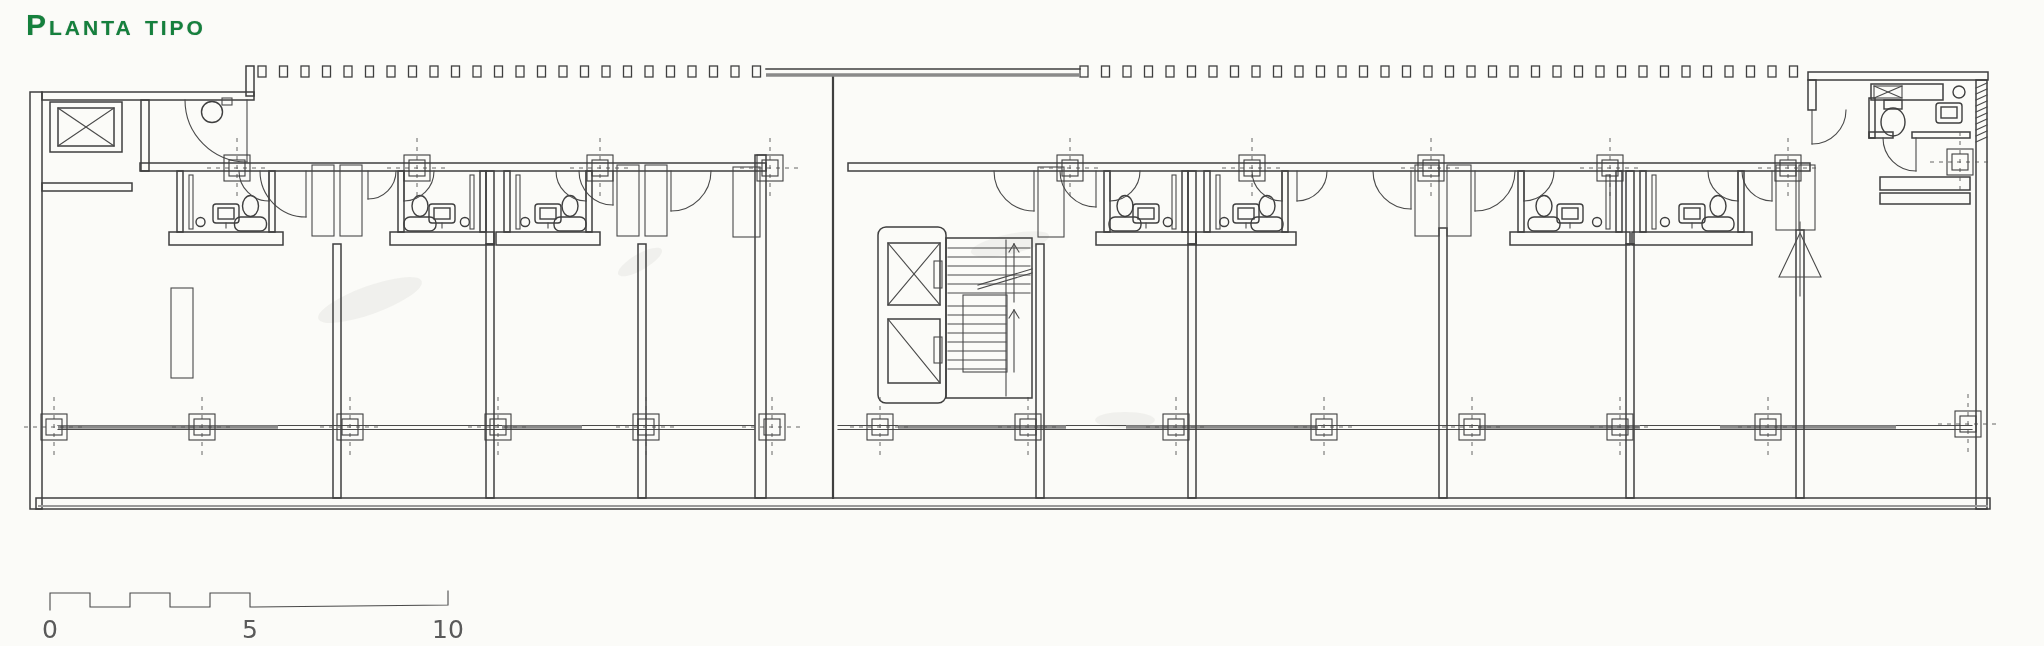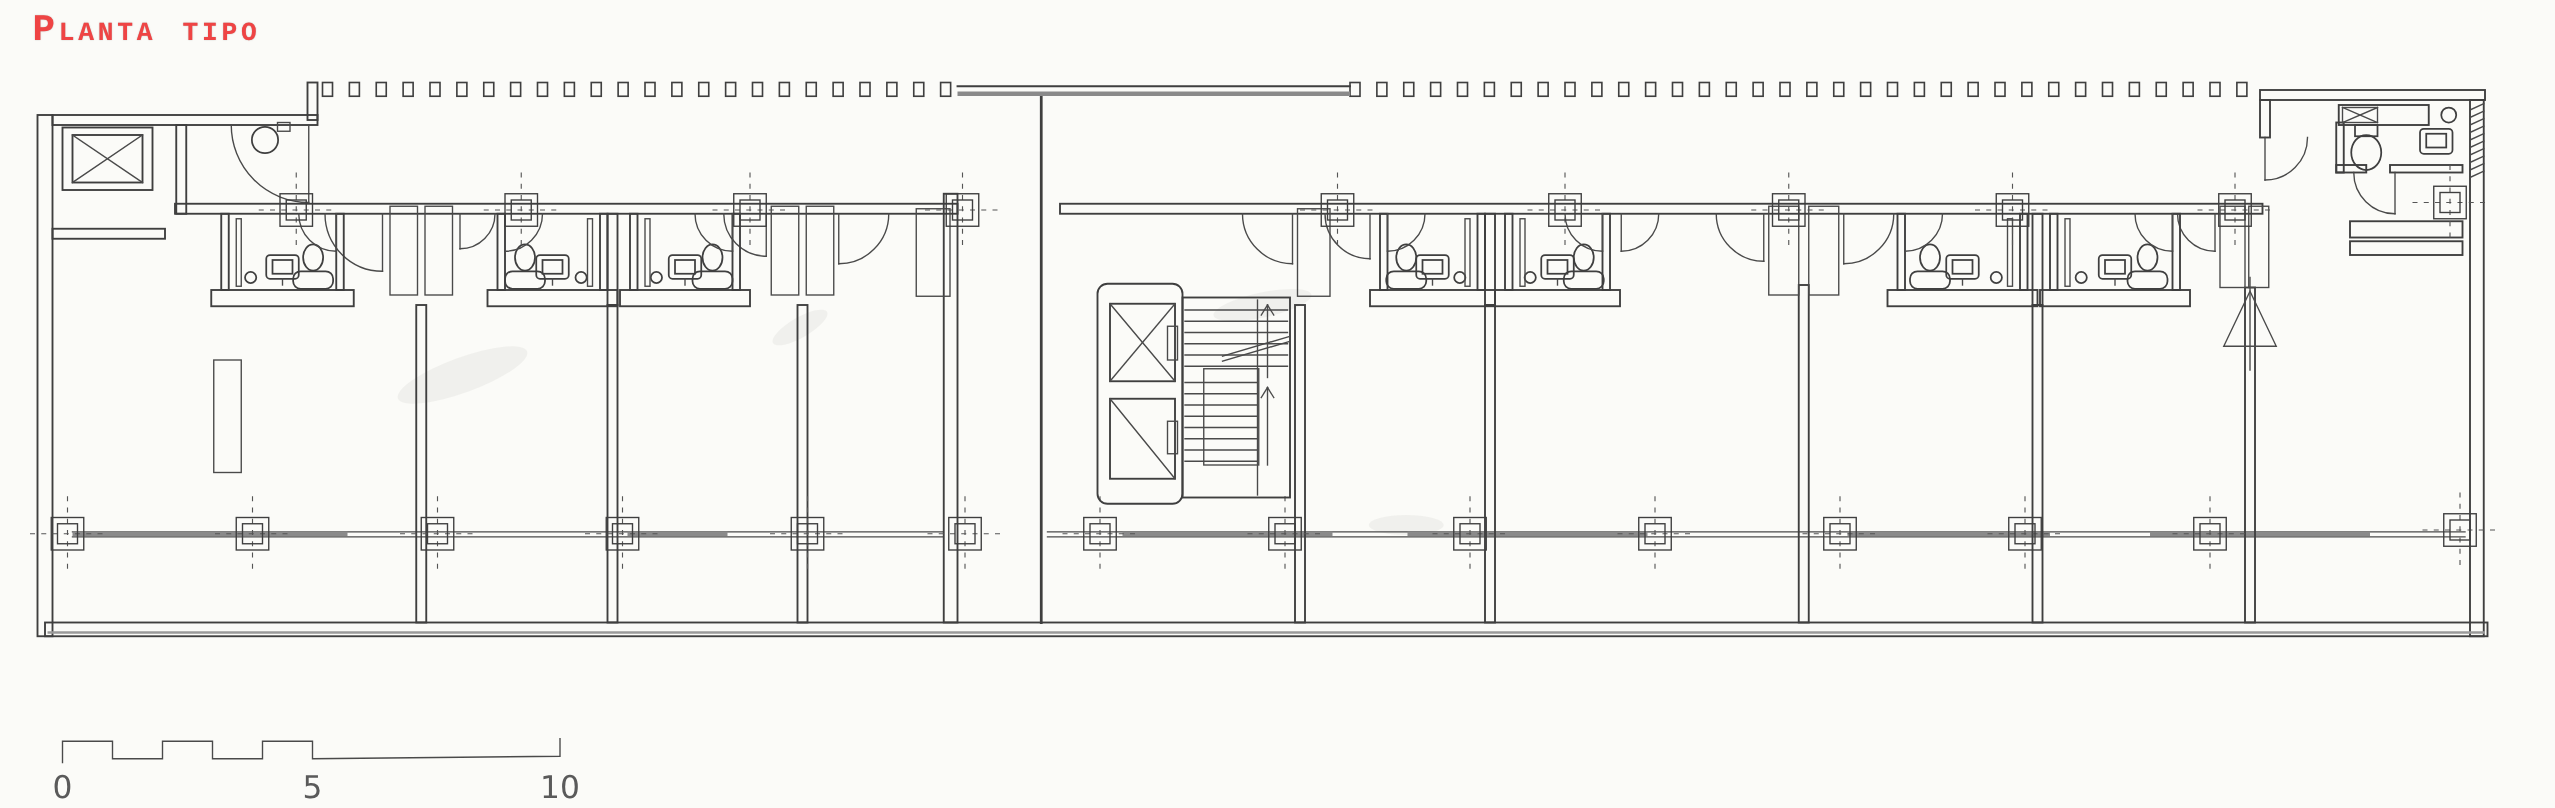--- a/index.html
+++ b/index.html
@@ -1,21 +1,21 @@
 <!DOCTYPE html>
 <html><head>
 <meta charset="utf-8">
 <style>
   html,body{margin:0;padding:0;}
   body{width:2044px;height:646px;background:#fbfbf8;position:relative;overflow:hidden;
        font-family:"Liberation Sans",sans-serif;}
   .page{position:absolute;inset:0;}
   .drawing-title{position:absolute;left:26px;top:8px;
-       font-family:Liberation Mono, monospace;font-weight:bold;font-size:30px;
-       font-variant:small-caps;letter-spacing:3px;color:#ef4444;
+       font-family:Liberation Sans, sans-serif;font-weight:bold;font-size:30px;
+       font-variant:small-caps;letter-spacing:3px;color:#15803d;
        text-shadow:0 0 1px rgba(140,140,140,.65);}
   svg{position:absolute;left:0;top:0;}
   .ln{stroke:#3f3f3f;fill:none;stroke-width:1.5;stroke-linecap:square;}
   .ln2{stroke:#3f3f3f;fill:none;stroke-width:2.2;stroke-linecap:square;}
   .thin{stroke:#4a4a4a;fill:none;stroke-width:1.1;stroke-linecap:square;}
   .wall{fill:none;stroke:#3f3f3f;stroke-width:1.5;}
   .sq{fill:none;stroke:#3f3f3f;stroke-width:1.3;}
   .railthick{stroke:#8a8a8a;stroke-width:3.5;}
   .grayline{stroke:#9a9a9a;stroke-width:2;}
   .smudge{fill:#ededea;opacity:.8;}

